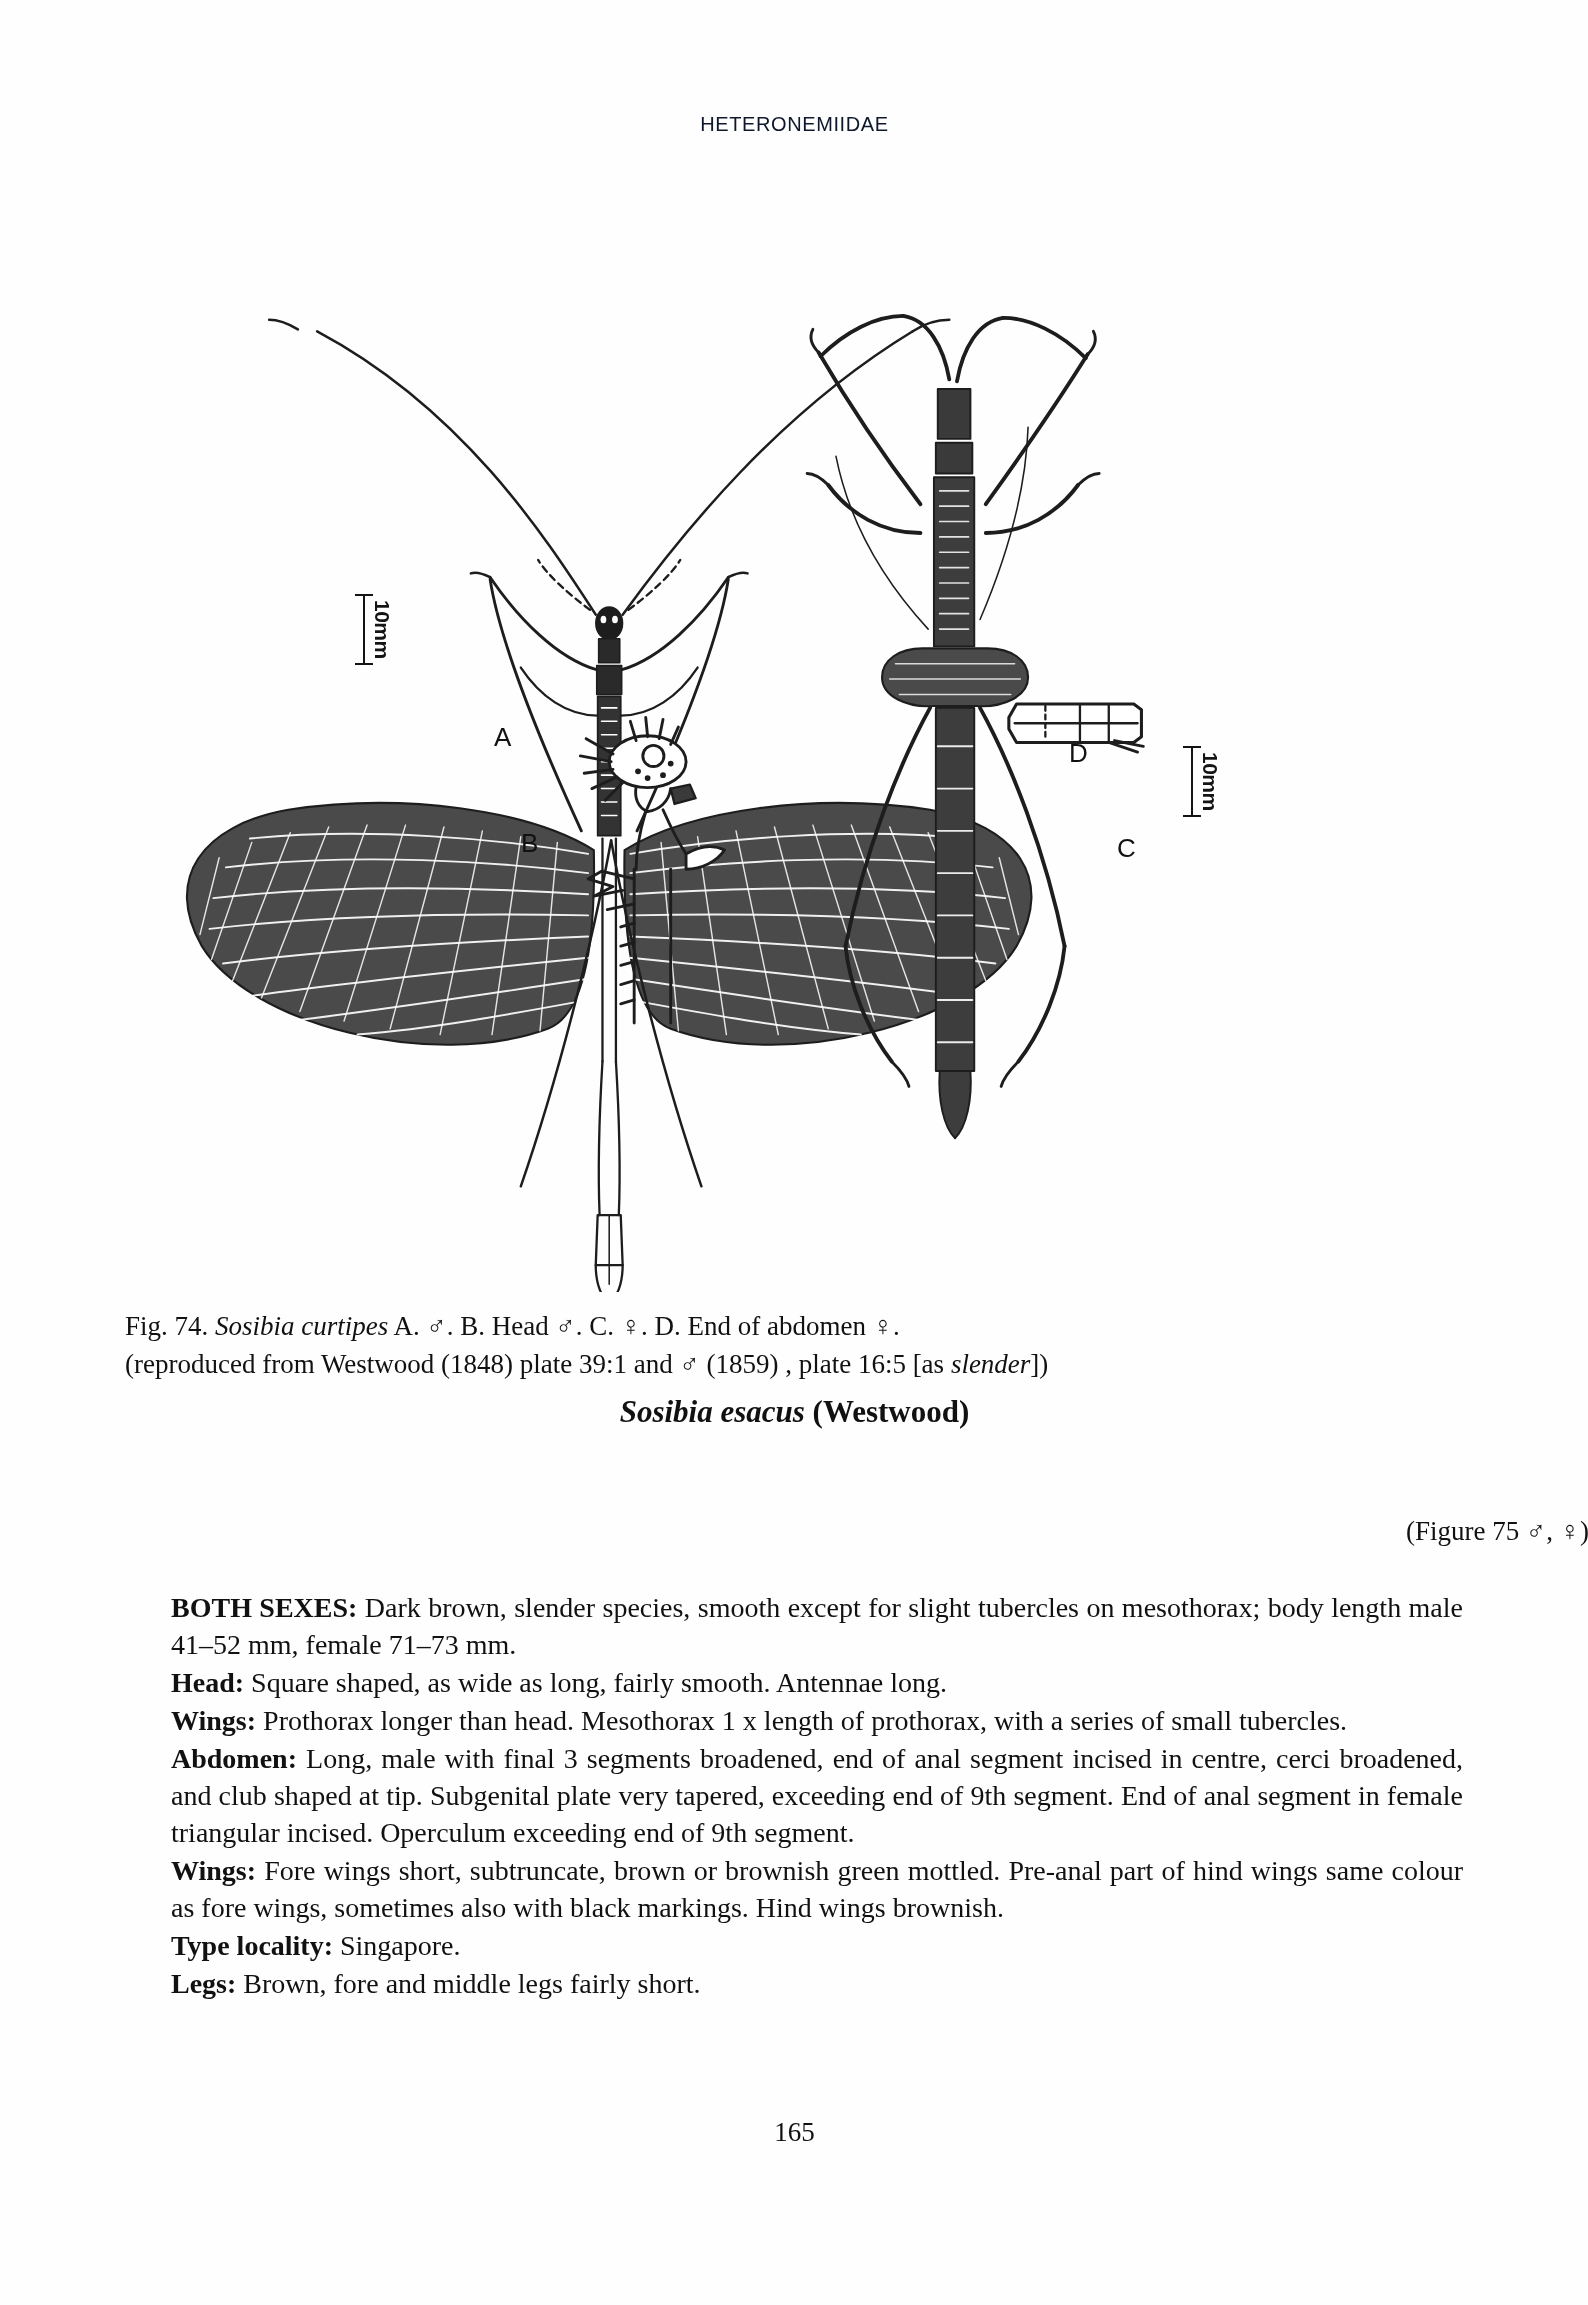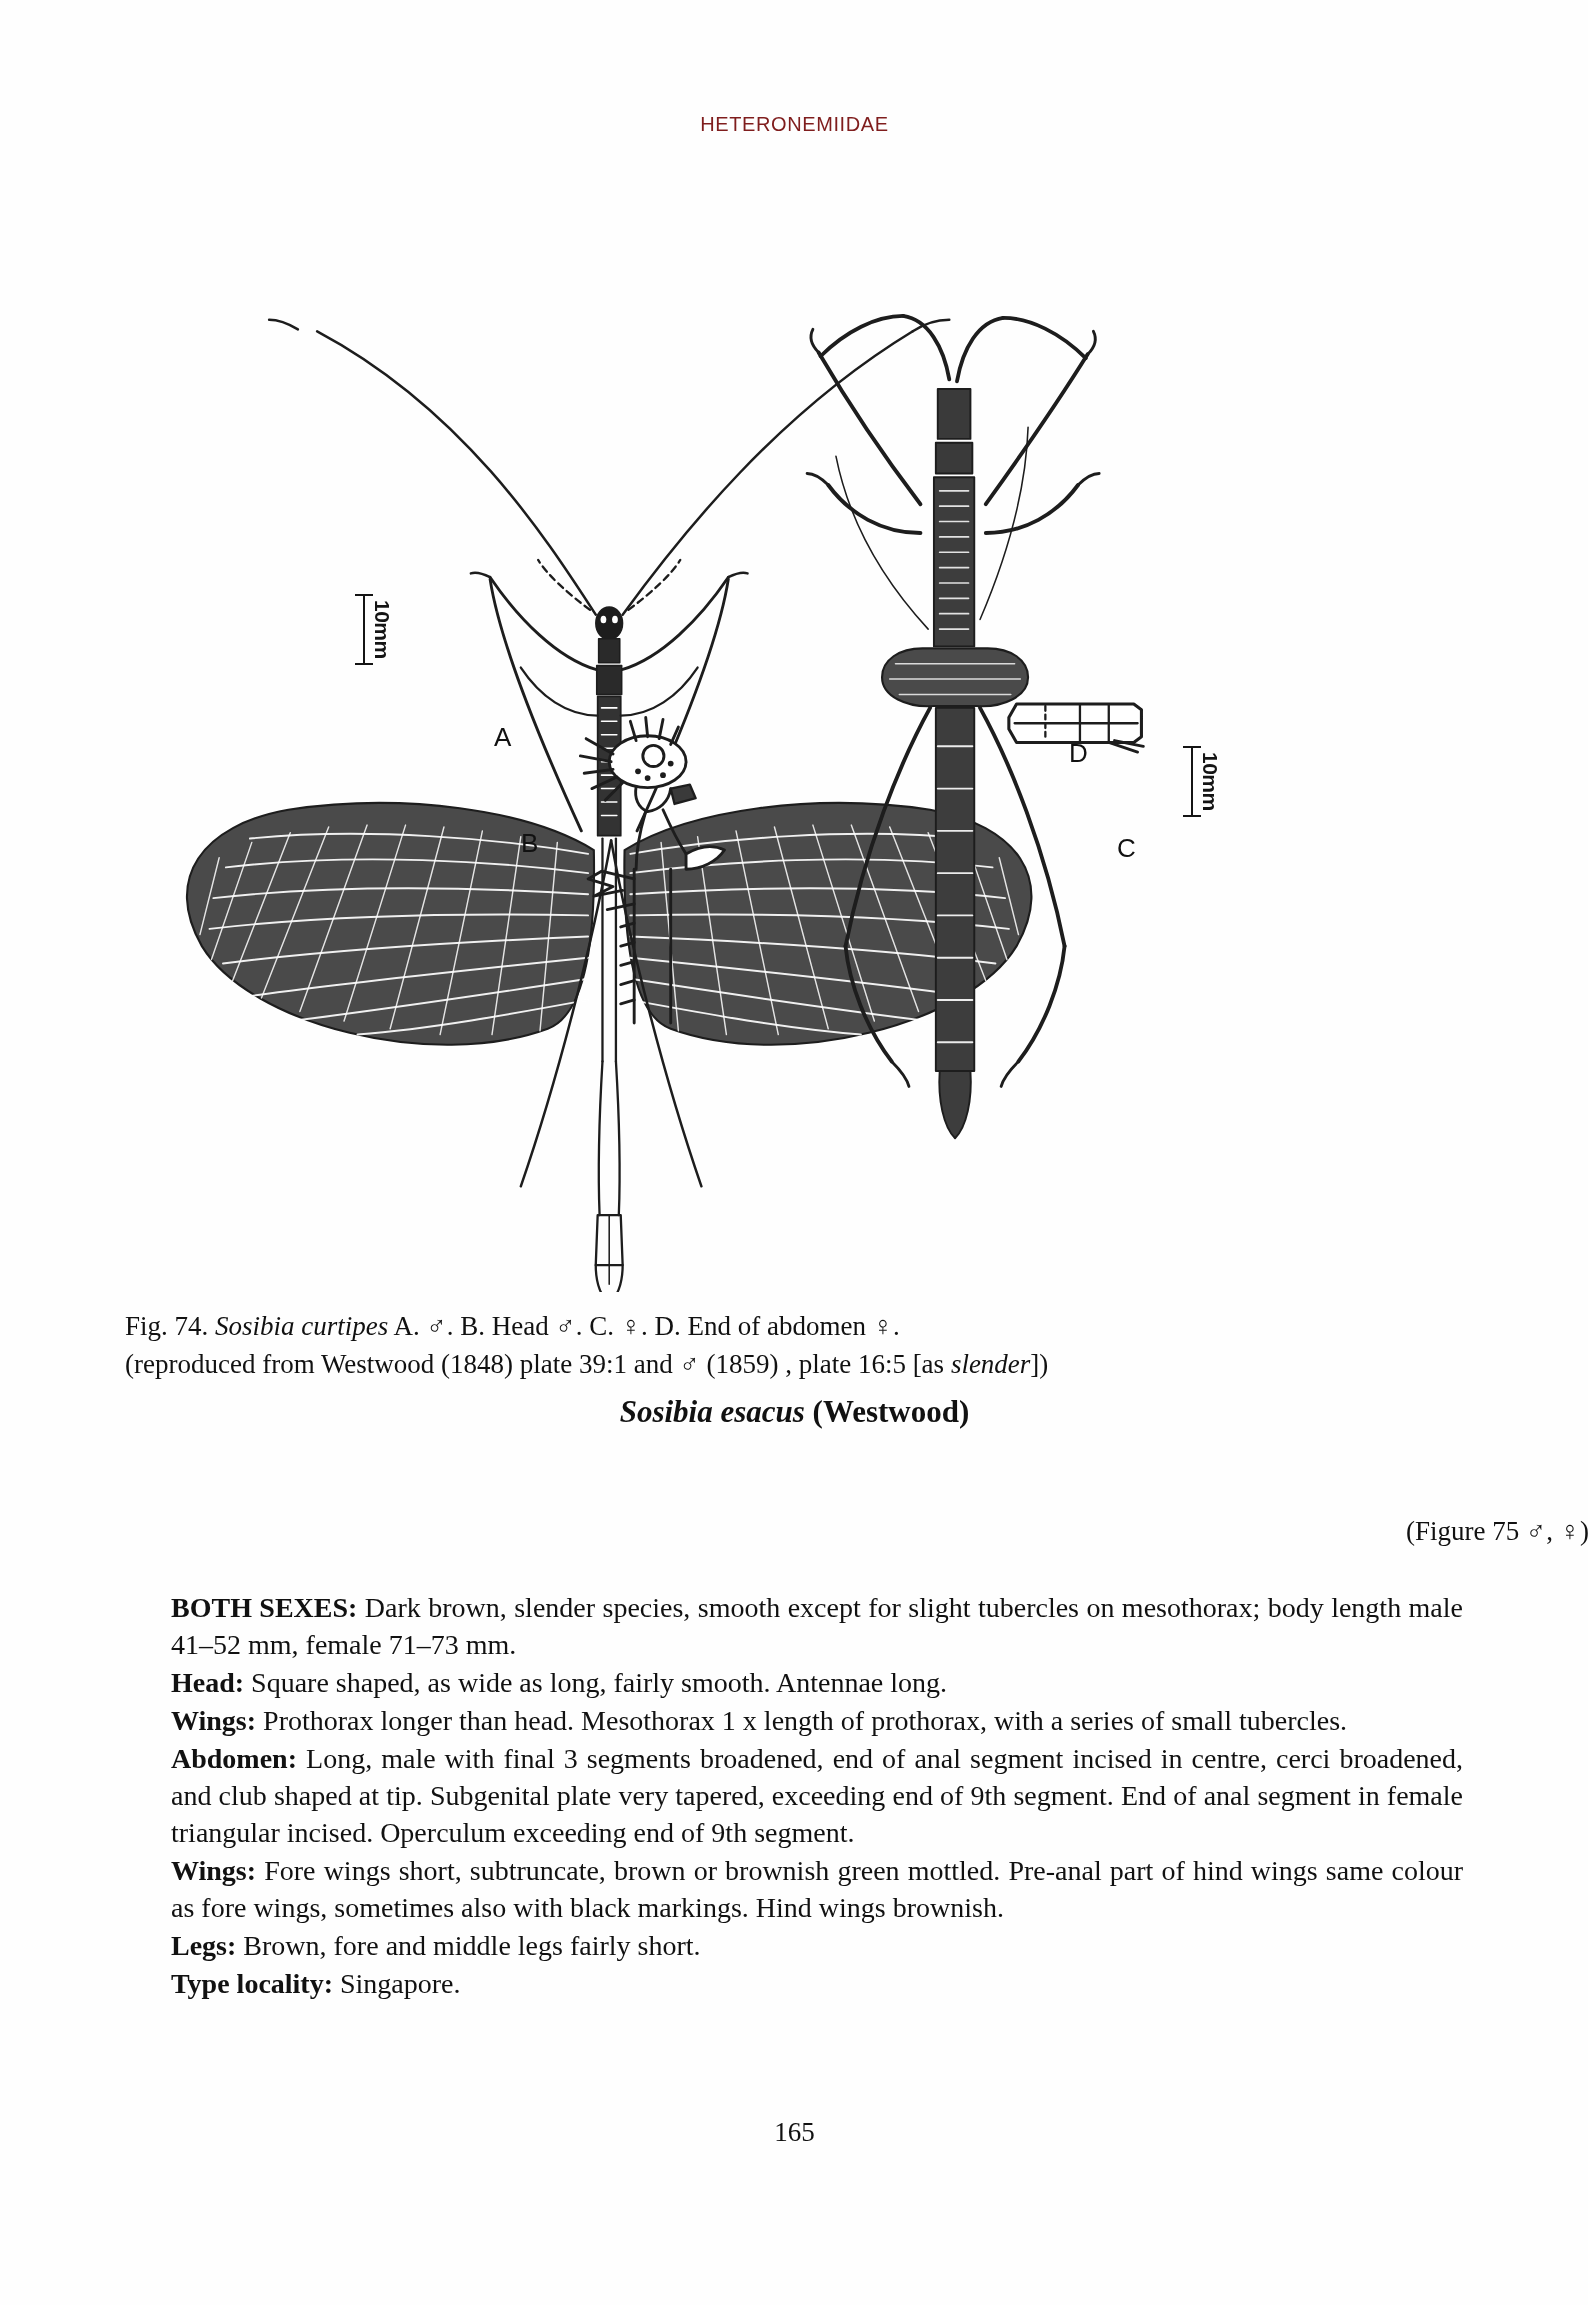--- a/index.html
+++ b/index.html
@@ -21,21 +21,21 @@
   
   .running-head {
     position: absolute;
     top: 113px;
     left: 0;
     width: 100%;
     text-align: center;
     font-family: "Liberation Sans", "DejaVu Sans", sans-serif;
     font-size: 20px;
     letter-spacing: 0.6px;
-    color: #7f1d1d;
+    color: #0f172a;
   }
 
   
   .plate {
     position: absolute;
     top: 216px;
     left: 144px;
     width: 1307px;
     height: 1076px;
   }
@@ -430,25 +430,25 @@
 
     <p>
       <span class="lead">Abdomen:</span><span> Long, male with final 3 segments broadened, end of anal segment incised in centre, cerci broadened, and club shaped at tip. Subgenital plate very tapered, exceeding end of 9th segment. End of anal segment in female triangular incised. Operculum exceeding end of 9th segment.</span>
     </p>
 
     <p>
       <span class="lead">Wings:</span><span> Fore wings short, subtruncate, brown or brownish green mottled. Pre-anal part of hind wings same colour as fore wings, sometimes also with black markings. Hind wings brownish.</span>
     </p>
 
     <p>
+      <span class="lead">Type locality:</span><span> Singapore.</span>
+    </p>
+
+    <p>
       <span class="lead">Legs:</span><span> Brown, fore and middle legs fairly short.</span>
     </p>
 
-    <p>
-      <span class="lead">Type locality:</span><span> Singapore.</span>
-    </p>
-
   </div>
 
   <div class="folio">165</div>
 
 </div>
 
 
 </body></html>

